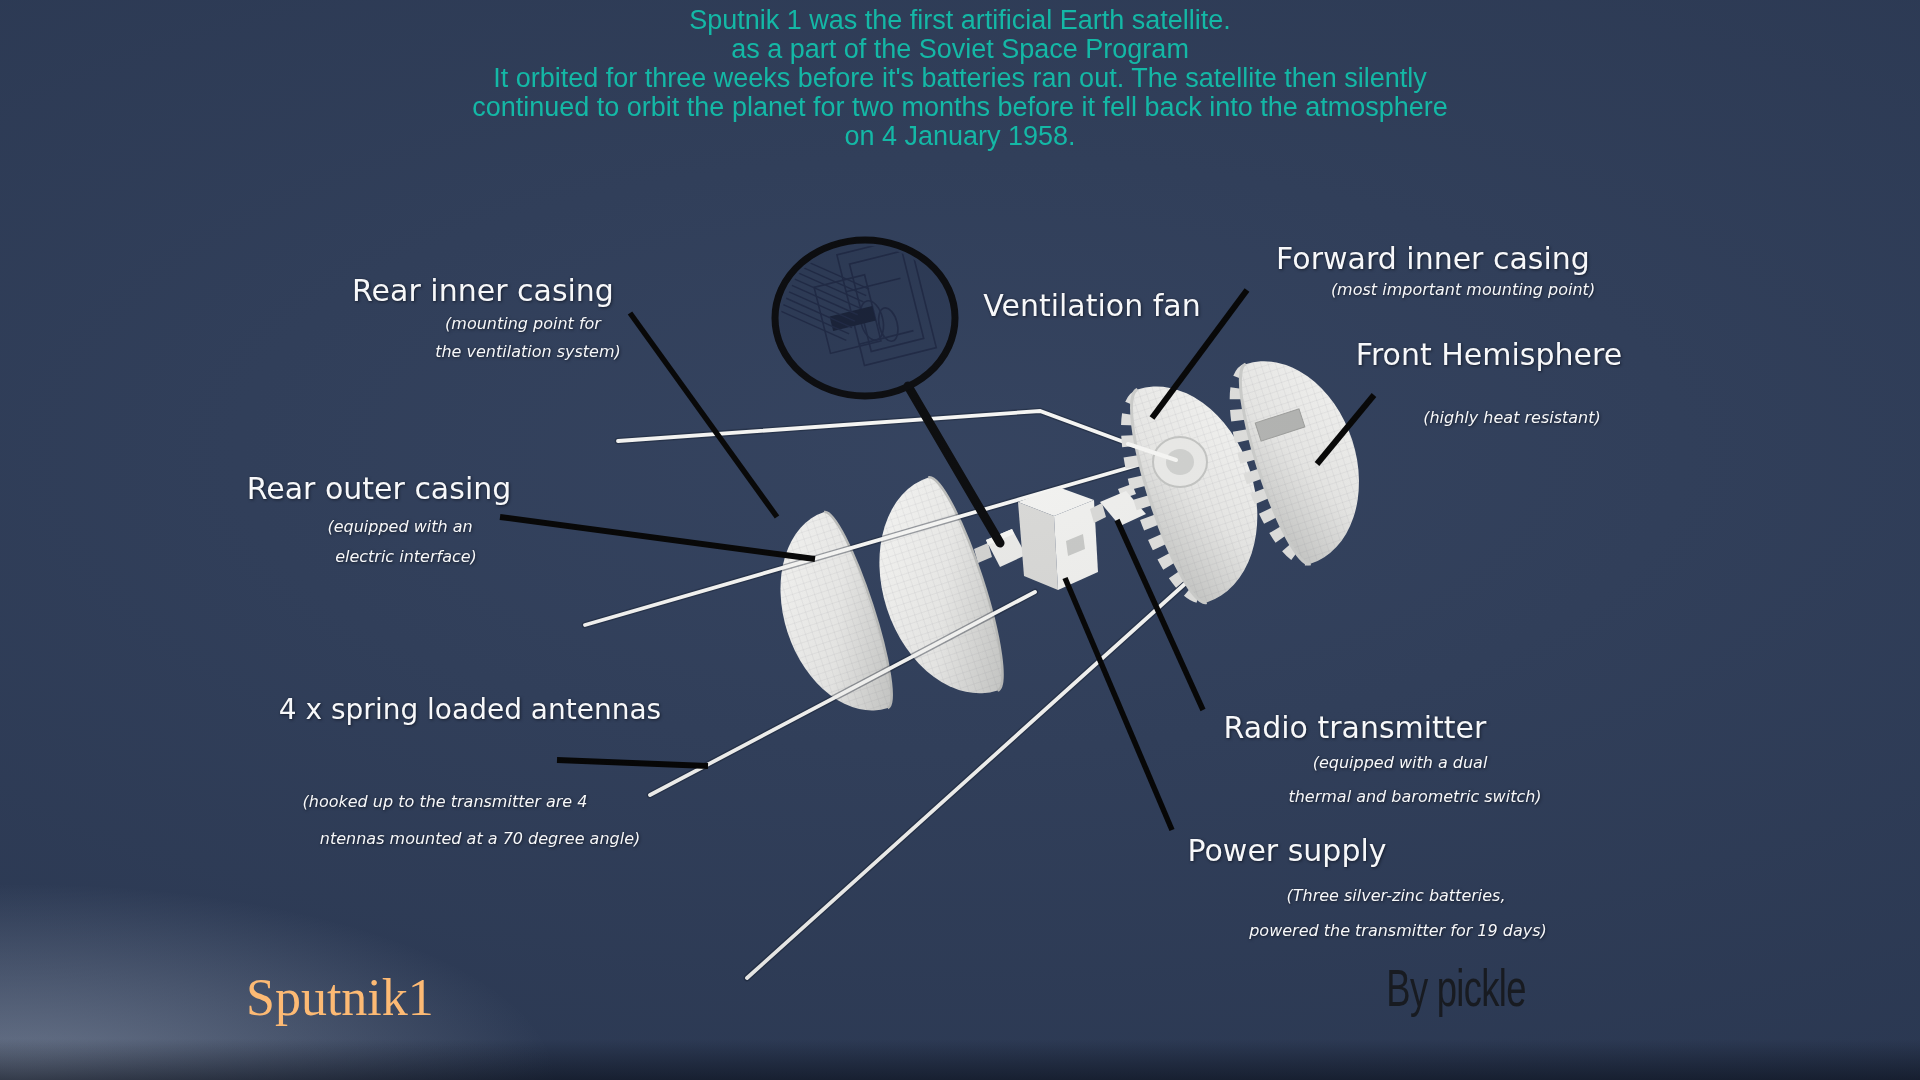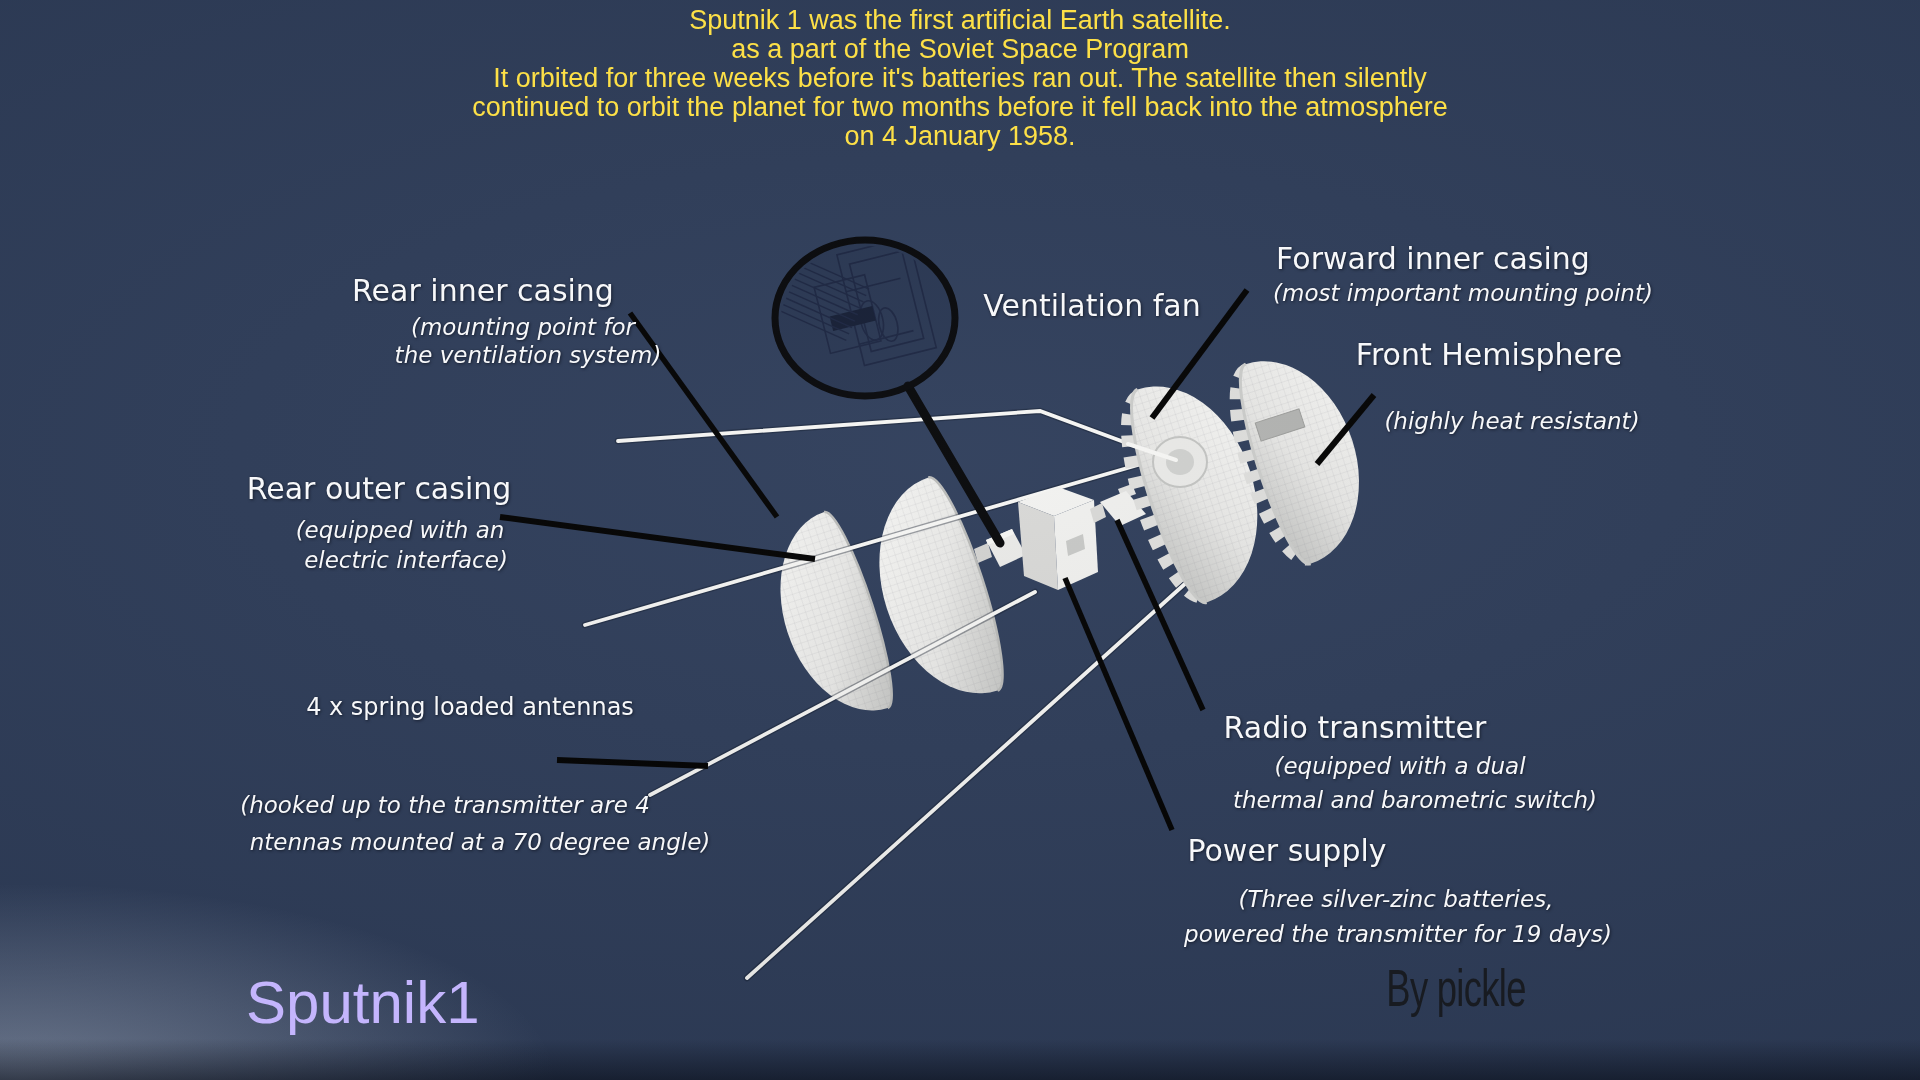--- a/index.html
+++ b/index.html
@@ -11,34 +11,34 @@
   .bg-fx{
     position:absolute;inset:0;pointer-events:none;
     background:
       linear-gradient(180deg, rgba(0,0,0,0) 96.2%, rgba(6,10,20,0.55) 100%),
       radial-gradient(40% 26% at 1% 100%, rgba(213,221,235,0.38), rgba(213,221,235,0) 70%),
       radial-gradient(130% 95% at 50% 42%, rgba(255,255,255,0.04), rgba(0,0,0,0.14) 100%);
   }
   svg{position:absolute;left:0;top:0;}
   .txt{position:absolute;white-space:nowrap;}
   .hdr-line{
-    color:#fde047;
+    color:#14b8a6;
     font-family:"Liberation Sans", sans-serif;
     font-size:27px;line-height:29px;text-align:center;width:100%;
   }
   .lbl{
     color:#f7f8fa;
     text-shadow:1px 1px 3px rgba(8,12,22,0.6), 0 0 1px rgba(8,12,22,0.35);
   }
   .lbl-title{font-size:30px;}
-  .lbl-title-lg{font-size:24px;}
-  .lbl-sub{font-size:23px;font-style:italic;}
+  .lbl-title-lg{font-size:28px;}
+  .lbl-sub{font-size:16px;font-style:italic;}
   .ctr{transform:translateX(-50%);}
   .footer-title{
-    color:#c4b5fd;font-family:Liberation Sans, sans-serif;font-size:60px;
+    color:#fdba74;font-family:Liberation Serif, serif;font-size:52px;
   }
   .credit{
     color:#181b21;font-family:"Liberation Sans", sans-serif;font-size:52px;
     transform:translateX(-50%) scaleX(0.70);transform-origin:center;
     letter-spacing:-1px;
   }
 </style>
 </head>
 <body>
 

